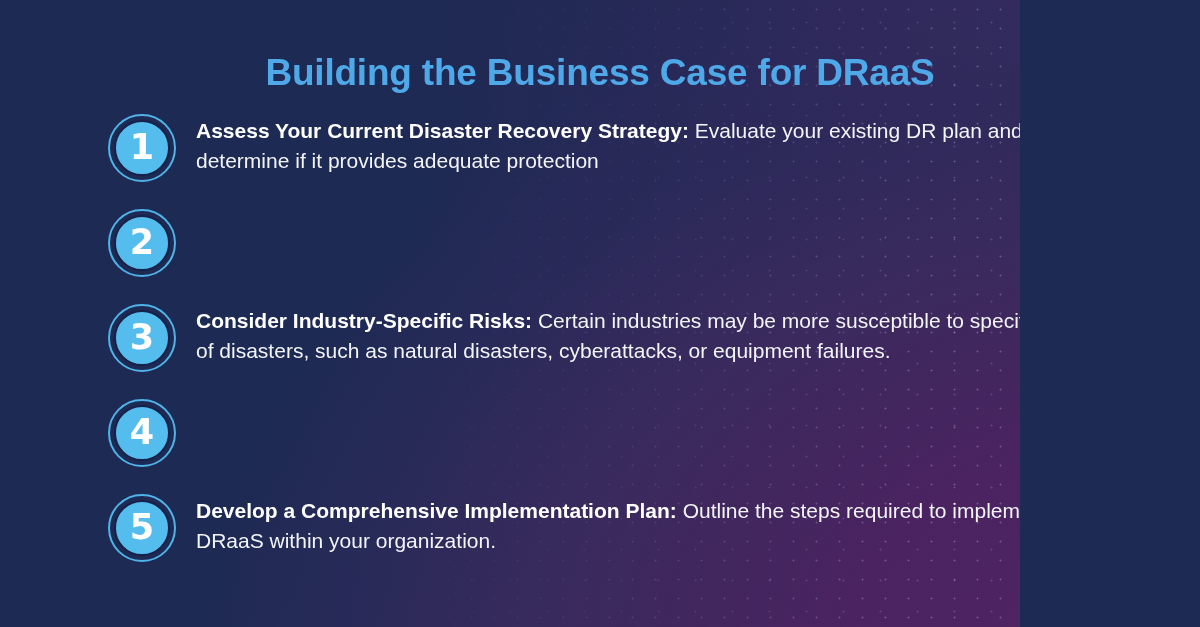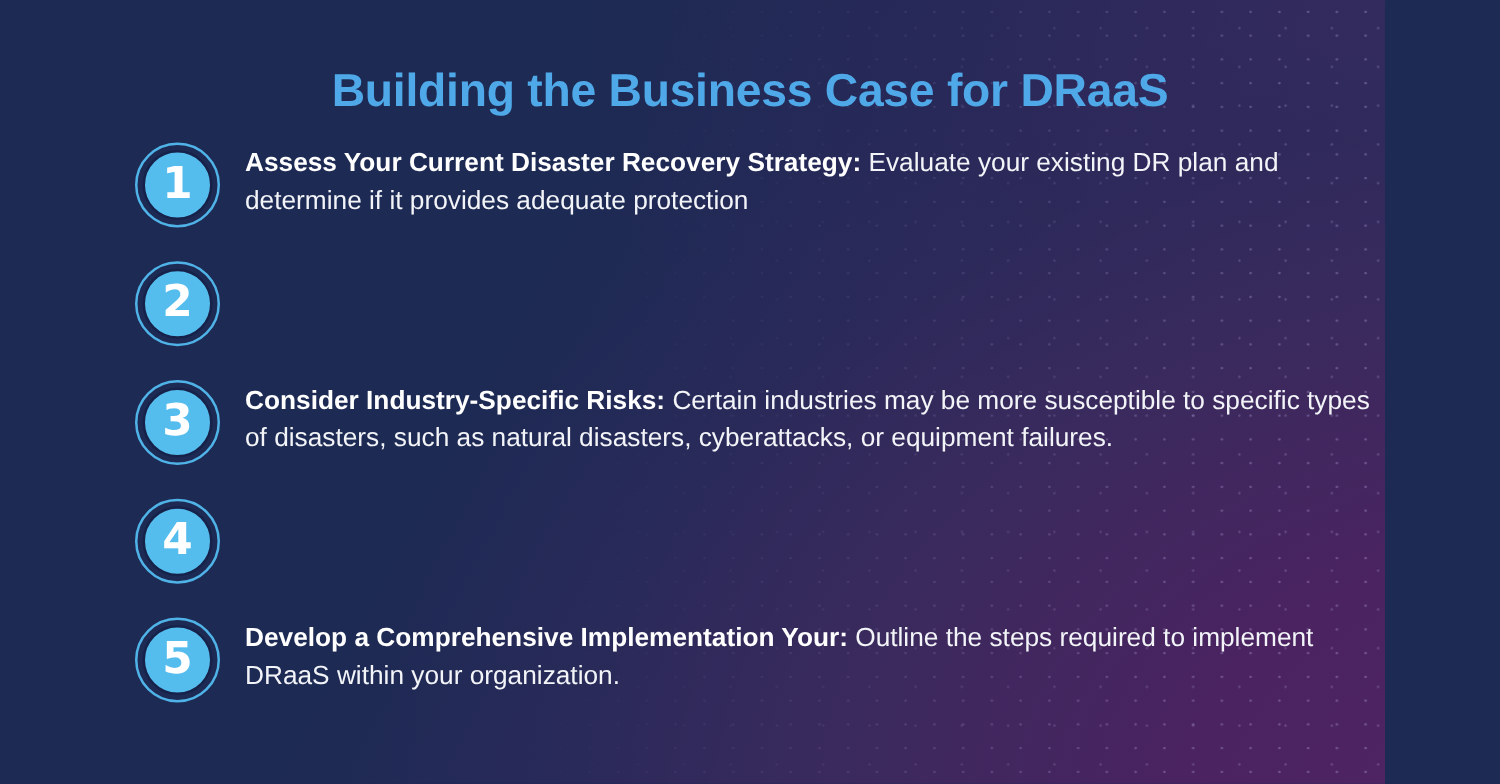--- a/index.html
+++ b/index.html
@@ -10,21 +10,21 @@
   body {
     width: 1200px;
     height: 627px;
     overflow: hidden;
     font-family: "Liberation Sans", sans-serif;
     background: #1d2a53;
   }
 
   #infographic {
     position: relative;
-    width: 1108px;
+    width: 1020px;
     height: 627px;
     overflow: hidden;
     background:
       radial-gradient(ellipse 1150px 820px at 112% 104%, #512563 0%, #4a2360 26%, #3a2a5d 50%, rgba(45,42,90,0.55) 68%, rgba(29,42,83,0) 82%),
       radial-gradient(ellipse 900px 700px at 103% 6%, rgba(52,43,94,0.95) 0%, rgba(42,40,88,0.55) 45%, rgba(29,42,83,0) 75%),
       linear-gradient(118deg, #1d2a53 0%, #1d2a53 38%, #262a59 58%, #33295c 74%, #43275f 88%, #4e2461 100%);
   }
 
   
   #speckle {
@@ -178,19 +178,19 @@
         </div>
       </div>
 
       <div class="step">
         <div class="badge">
           <div class="badge-inner">
             <span class="badge-num">5</span>
           </div>
         </div>
         <div class="step-text">
-          <span class="step-lead">Develop a Comprehensive Implementation Your:</span><span class="step-body"> Outline the steps required to implement DRaaS within your organization.</span>
+          <span class="step-lead">Develop a Comprehensive Implementation Plan:</span><span class="step-body"> Outline the steps required to implement DRaaS within your organization.</span>
         </div>
       </div>
 
     </div>
   </div>
 </div>
 
 </body></html>

